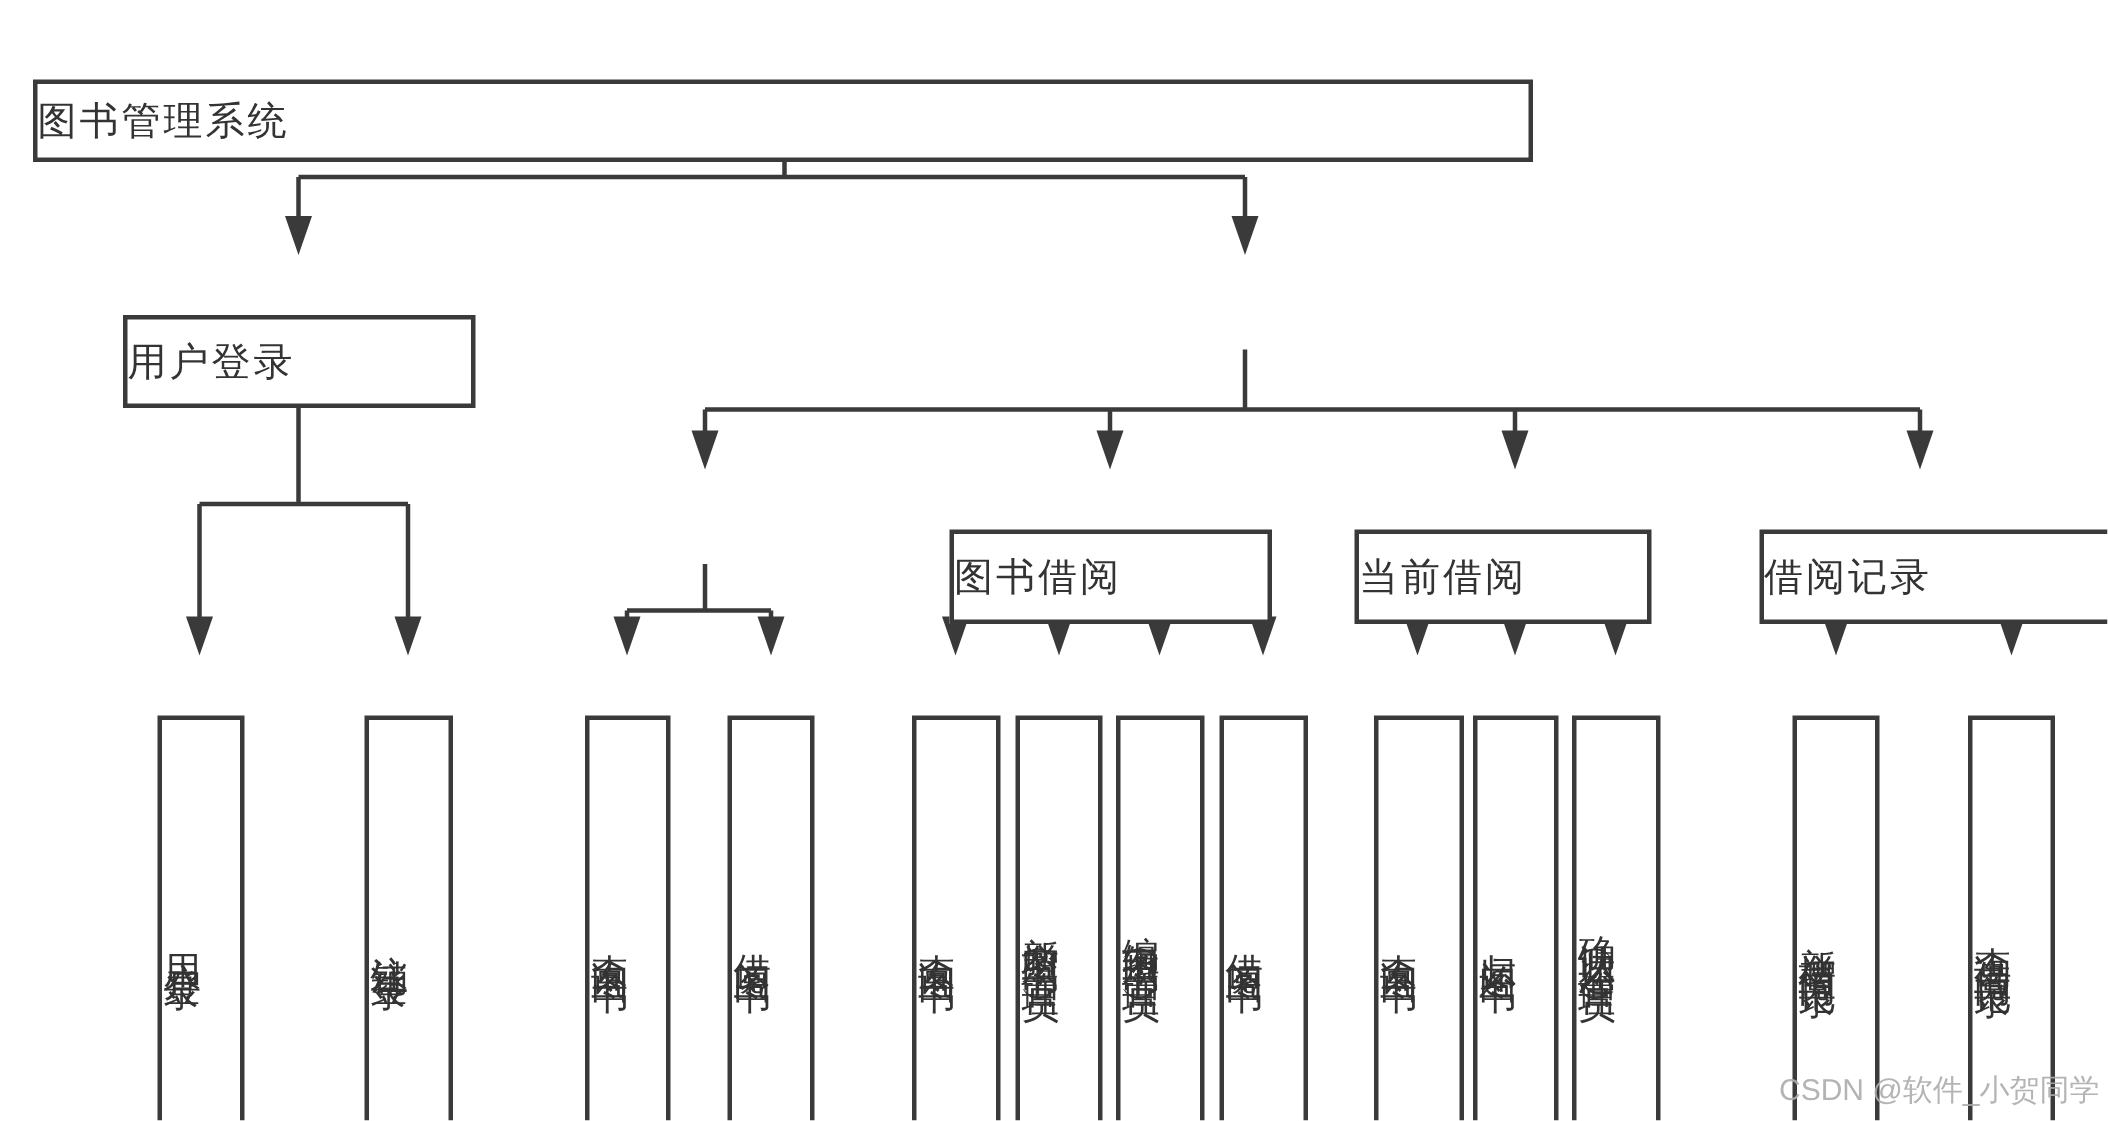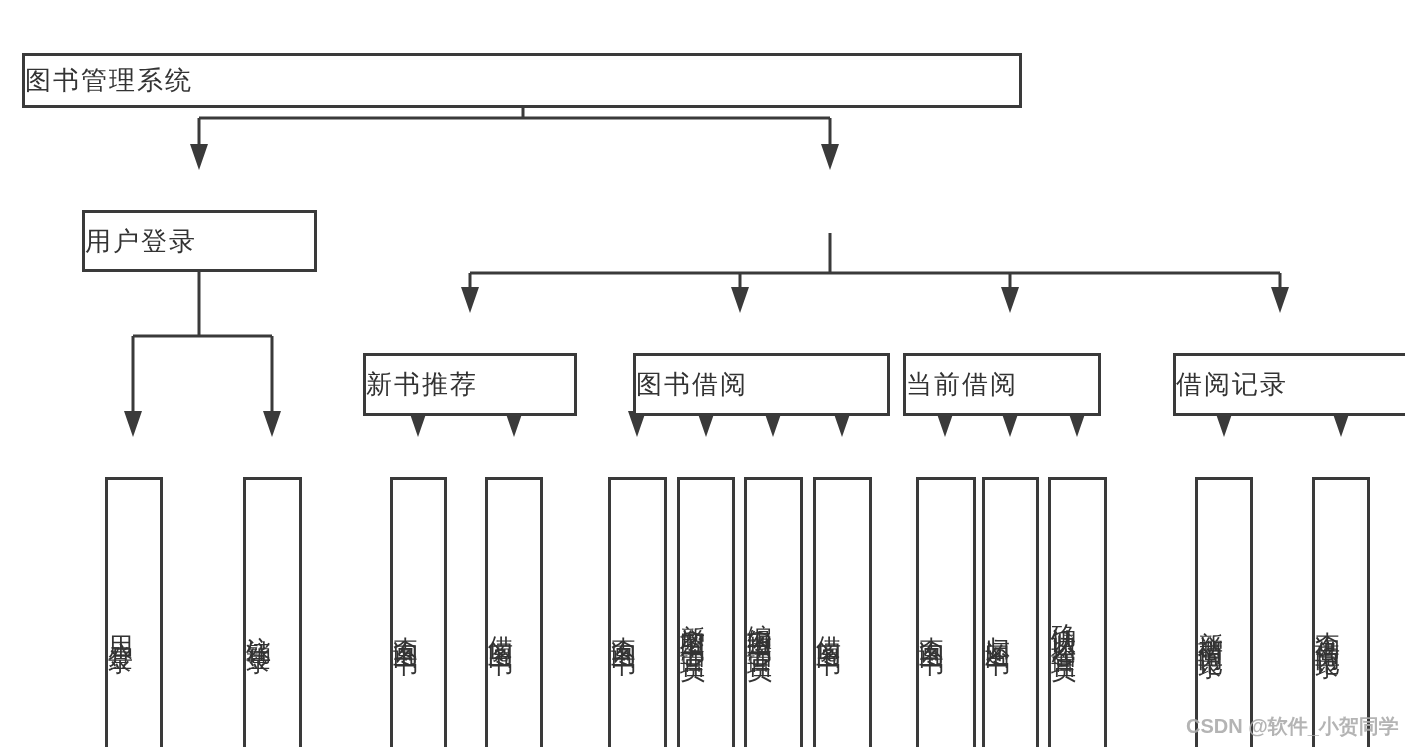--- a/index.html
+++ b/index.html
@@ -47,21 +47,20 @@
     line-height: 1;
   }
   .watermark {
     position: absolute;
     left: 1186px;
     top: 713px;
     z-index: 2;
     font-size: 20px;
     color: rgba(172, 172, 172, 0.9);
     white-space: nowrap;
-    font-weight: bold;
   }
 </style>
 </head>
 <body>
 
 <div class="stage">
 
   <svg width="1405" height="747" viewBox="0 0 1405 747">
     <g stroke="#3a3a3a" stroke-width="3" fill="none">
 
@@ -103,24 +102,21 @@
   </svg>
 
   <div class="node hbox" style="left:22px;top:13px;width:1000px;height:55px">
     <span>图书管理系统</span>
   </div>
 
   <div class="node hbox" style="left:82px;top:170px;width:235px;height:62px">
     <span>用户登录</span>
   </div>
 
-  <div class="node hbox" style="left:363px;top:313px;width:214px;height:63px">
-    <span>新书推荐</span>
-  </div>
-  <div class="node hbox" style="left:633px;top:313px;width:257px;height:63px">
+  <div class="node hbox" style="left:633px;top:313px;width:215px;height:63px">
     <span>图书借阅</span>
   </div>
   <div class="node hbox" style="left:903px;top:313px;width:198px;height:63px">
     <span>当前借阅</span>
   </div>
   <div class="node hbox" style="left:1173px;top:313px;width:256px;height:63px">
     <span>借阅记录</span>
   </div>
 
   <div class="node vbox" style="left:105px;width:58px">

